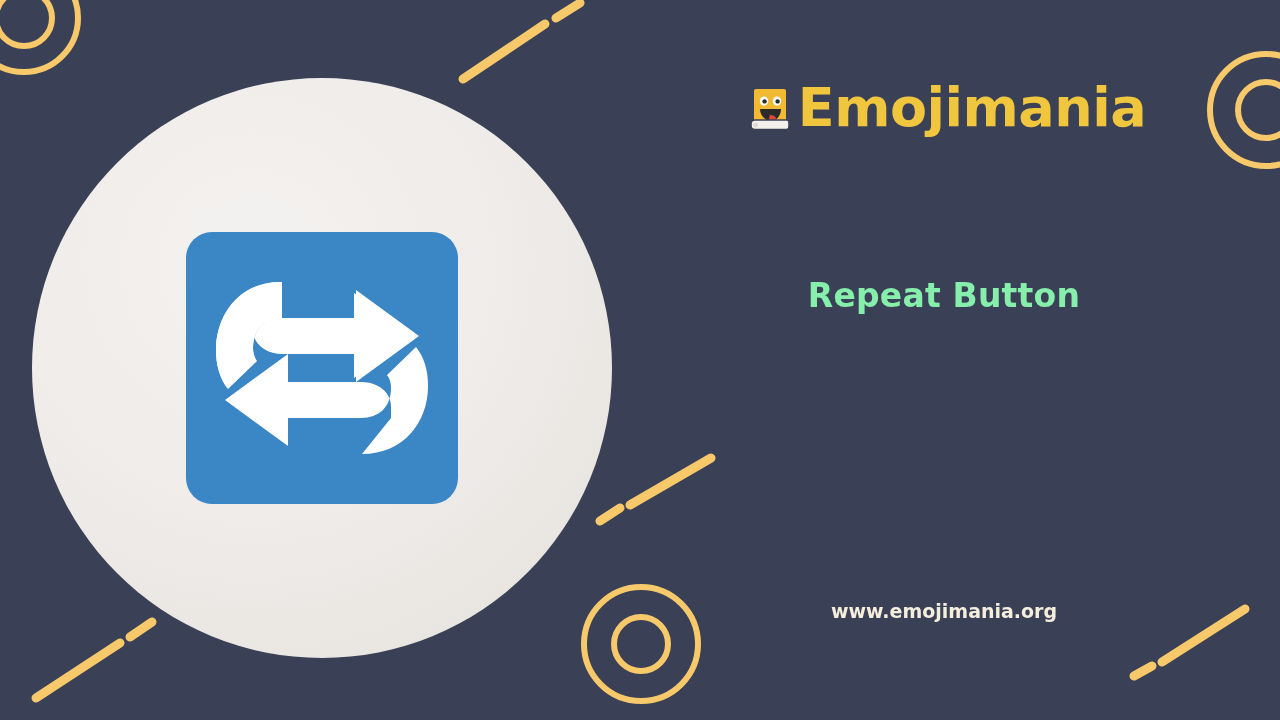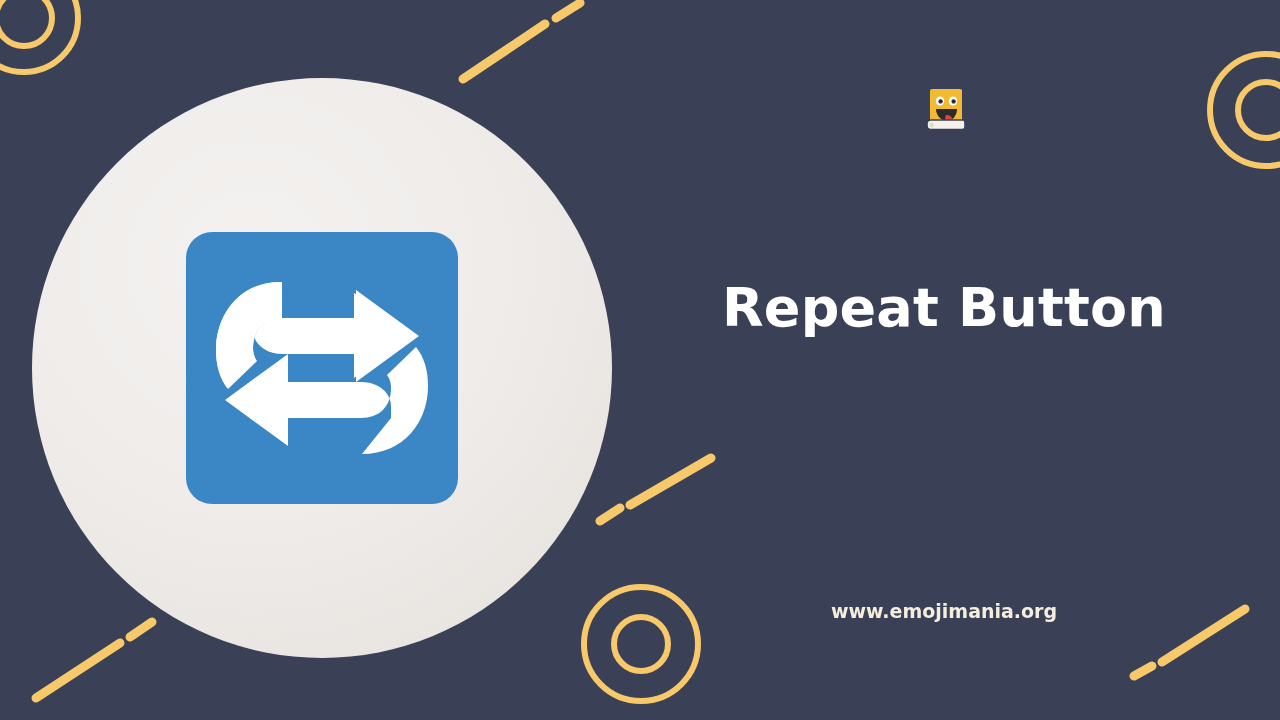--- a/index.html
+++ b/index.html
@@ -86,24 +86,24 @@
     white-space: nowrap;
   }
 
   #page-title {
     position: absolute;
     left: 640px;
     top: 278px;
     width: 608px;
     text-align: center;
     font-family: "DejaVu Sans", sans-serif;
-    font-size: 54px;
+    font-size: 33px;
     font-weight: 700;
     letter-spacing: 0.2px;
-    color: #ffffff;
+    color: #86efac;
     line-height: 1.1;
     white-space: nowrap;
   }
 
   #site-url {
     position: absolute;
     left: 640px;
     top: 600px;
     width: 608px;
     text-align: center;
@@ -217,19 +217,20 @@
       <ellipse cx="35" cy="17" rx="4.2" ry="4.6" fill="#ffffff"></ellipse>
       <circle cx="22.6" cy="17.4" r="2.2" fill="#2b2b2b"></circle>
       <circle cx="35.6" cy="17.4" r="2.2" fill="#2b2b2b"></circle>
 
       <path d="M18 25 C18 33, 25 37, 29 37 C34 37, 39 32, 39 25 Z" fill="#2b2b2b"></path>
       <path d="M28 31 C32 31, 34 33, 34 35 C34 37, 32 38, 30 38 C28 38, 27 36, 27 34 Z" fill="#e0453c"></path>
 
       <path d="M9 40 C9 37.5, 10.5 36, 13 36 L45 36 C46 36, 47 37, 47 38.5 L47 43 C47 44.5, 46 45.5, 44.5 45.5 L13 45.5 C10.5 45.5, 9 44, 9 41.5 Z" fill="#f4f1ec" stroke="#3a4055" stroke-width="1.6"></path>
       <circle cx="13.5" cy="41" r="2.4" fill="#dedad3"></circle>
     </svg>
+    <span id="brand-name">Emojimania</span>
   </div>
 
   <div id="page-title">Repeat Button</div>
 
   <div id="site-url">www.emojimania.org</div>
 
 </div>
 
 </body></html>

